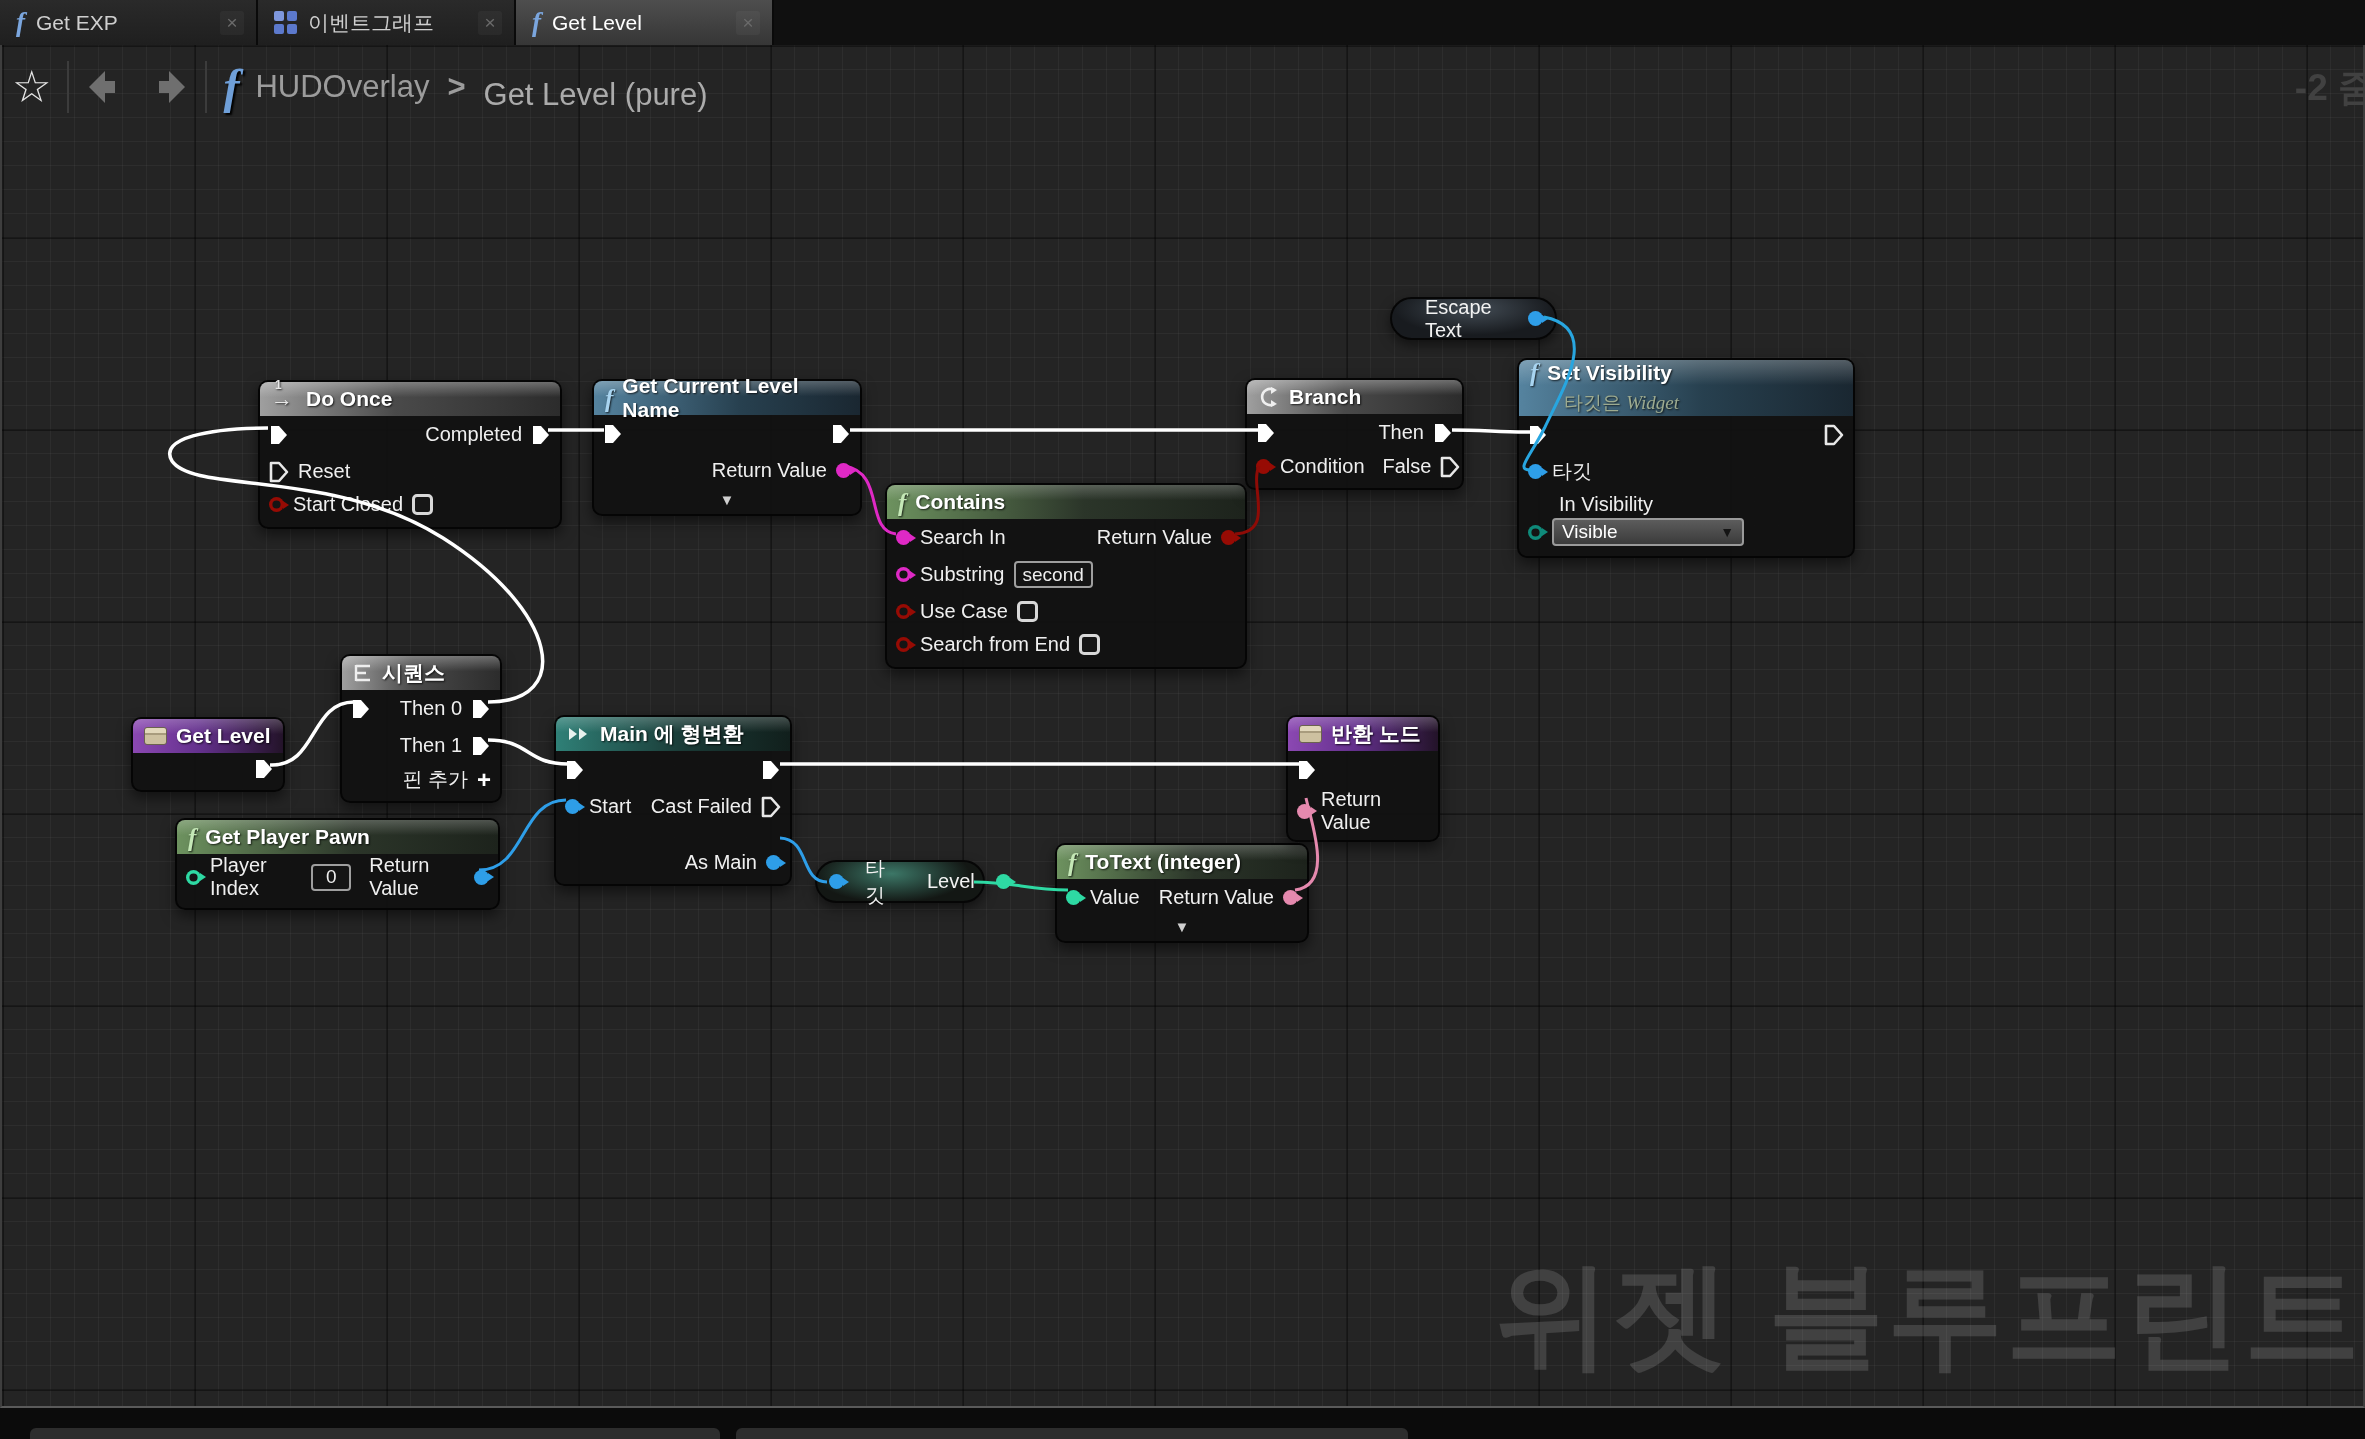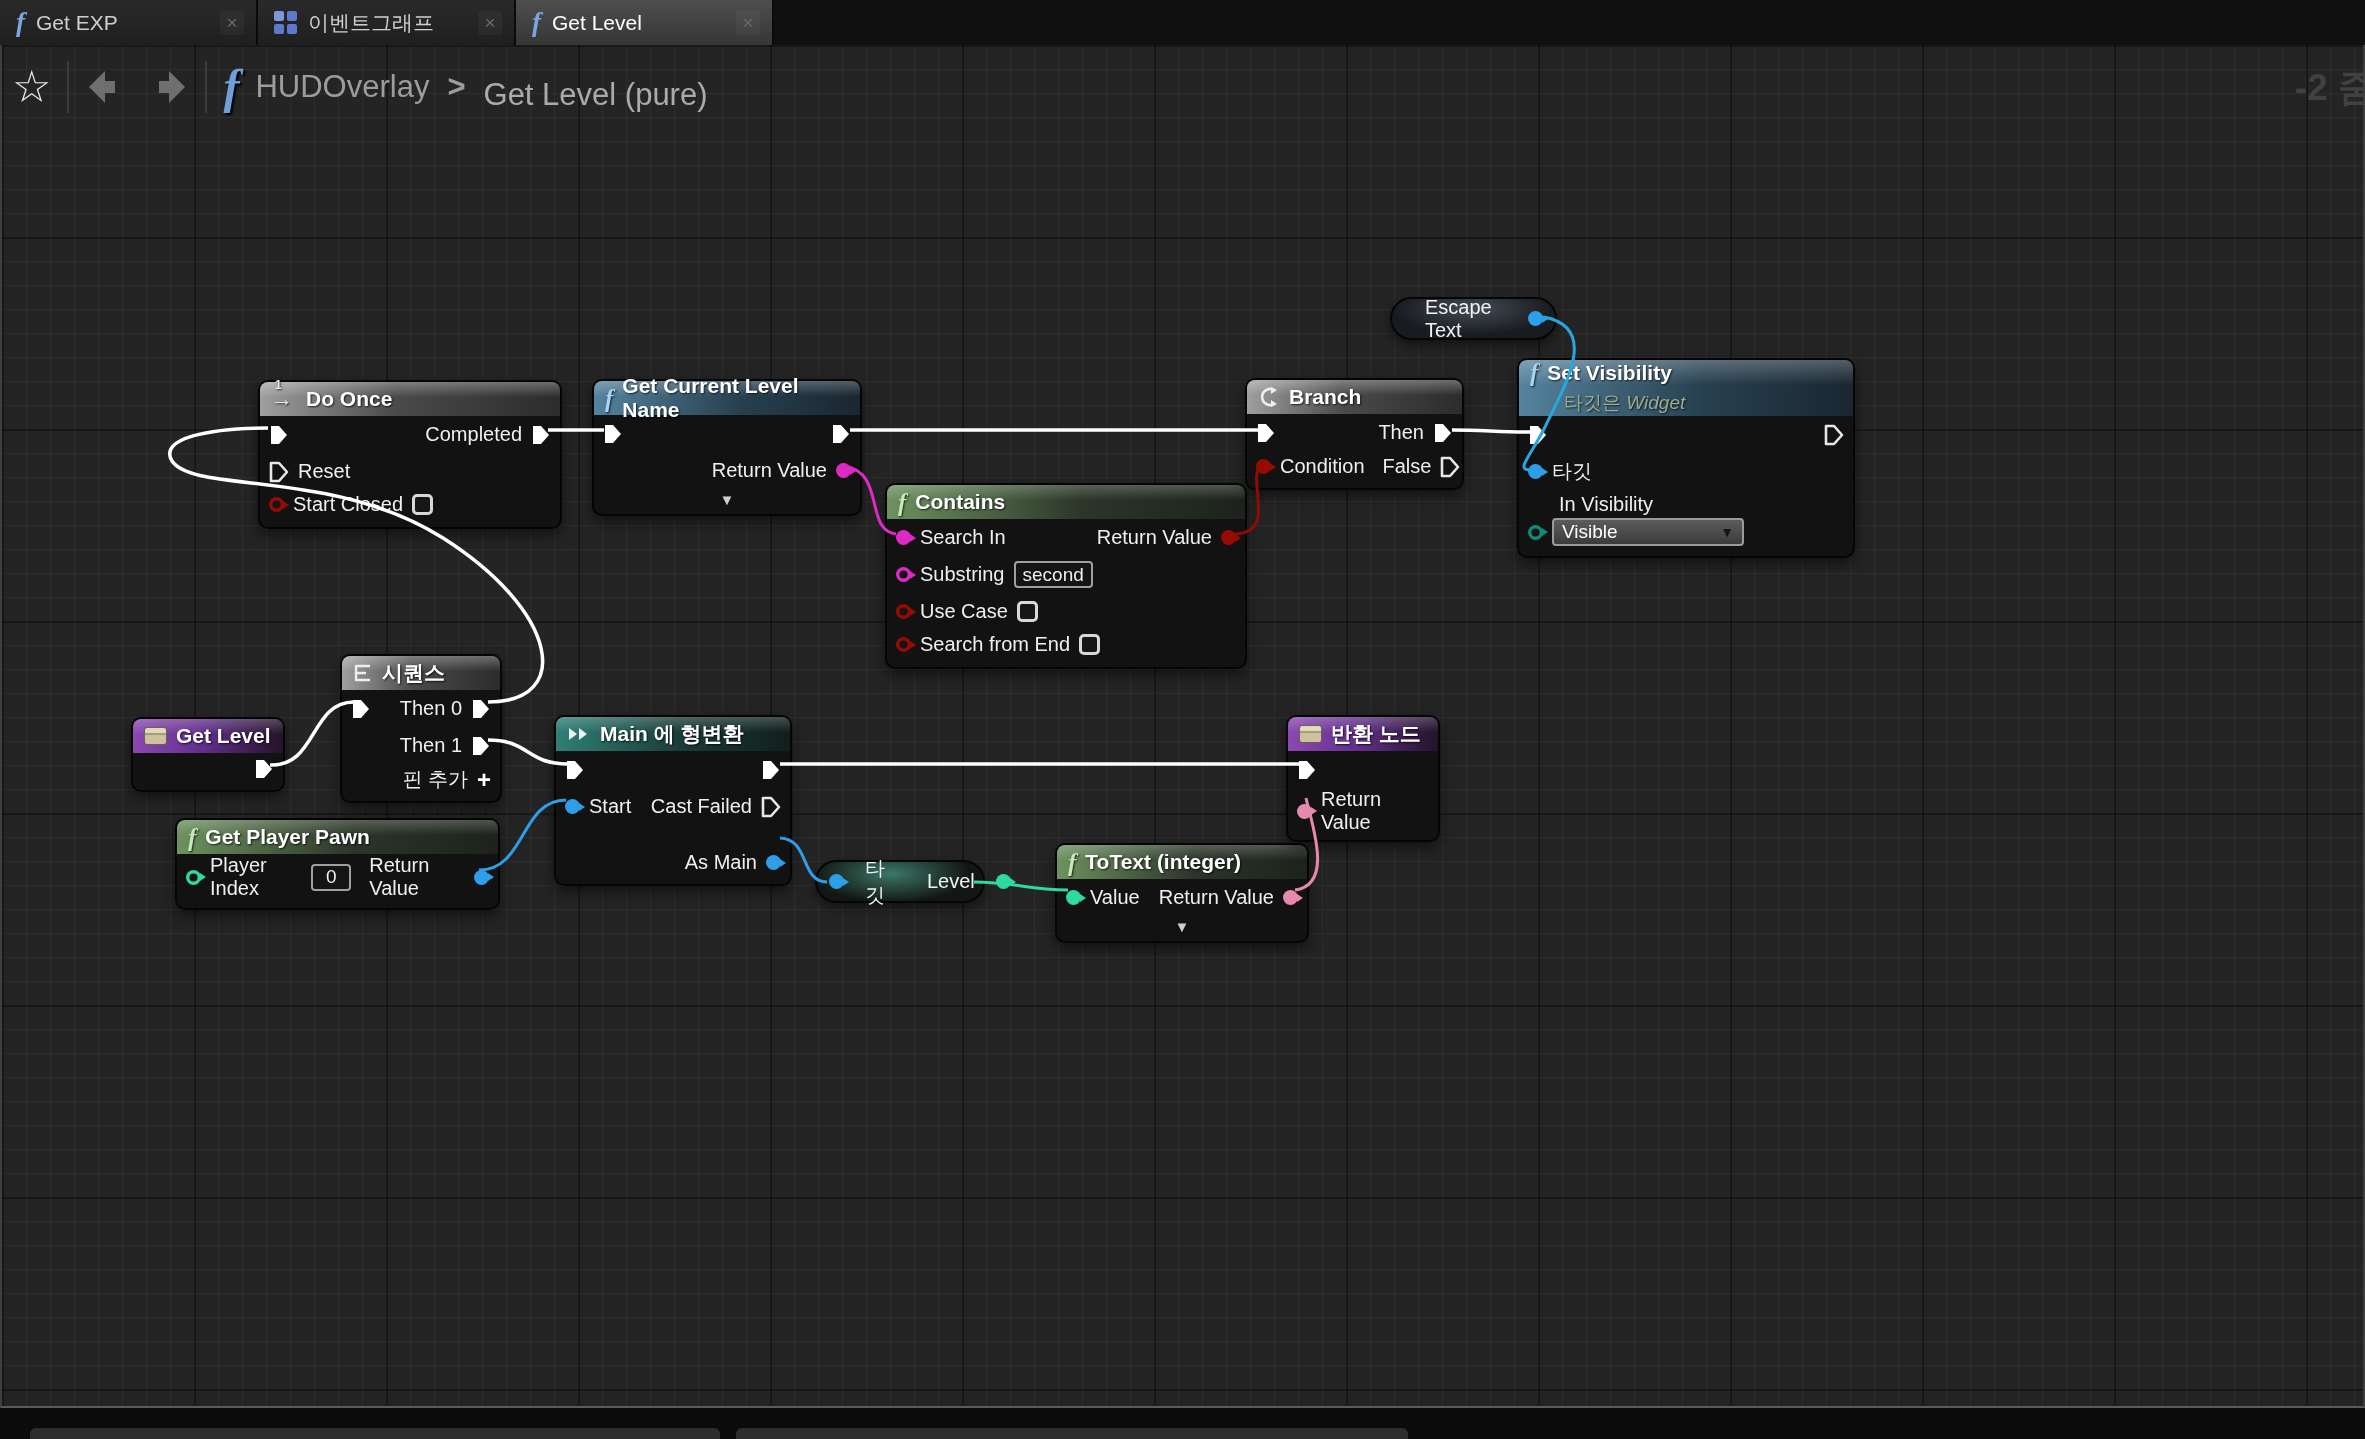--- a/index.html
+++ b/index.html
@@ -54,21 +54,21 @@
   .nhdr { height:34px; display:flex; align-items:center; gap:9px; padding:0 11px;
     border-radius:8px 8px 0 0; font-weight:bold; font-size:21px; color:#fff;
     text-shadow:1px 1px 2px rgba(0,0,0,.75); }
   .nhdr.tall { height:56px; flex-wrap:wrap; align-content:center; }
   .hdr-gray  { background:linear-gradient(rgba(255,255,255,.30),rgba(255,255,255,0) 45%),linear-gradient(90deg,#9f9f9f,#4a4a4a 45%,#2c2c2c); }
   .hdr-blue  { background:linear-gradient(rgba(255,255,255,.25),rgba(255,255,255,0) 45%),linear-gradient(90deg,#55839f,#27404f 55%,#1a2731); }
   .hdr-green { background:linear-gradient(rgba(255,255,255,.22),rgba(255,255,255,0) 45%),linear-gradient(90deg,#6d925f,#2b3529 55%,#1d231c); }
   .hdr-purple{ background:linear-gradient(rgba(255,255,255,.22),rgba(255,255,255,0) 45%),linear-gradient(90deg,#8b48b2,#63308c 45%,#231329); }
   .hdr-teal  { background:linear-gradient(rgba(255,255,255,.22),rgba(255,255,255,0) 45%),linear-gradient(90deg,#2f8077,#1a3a36 55%,#111f1c); }
   .sub { width:100%; font-weight:normal; font-size:19px; color:#9dab90; margin-top:-4px; }
-  .sub em { font-style:italic; }
+  .sub em { font-style:italic;font-family:Liberation Serif, serif; }
   .hf { font-family:"Liberation Serif","DejaVu Serif",serif; font-style:italic; font-weight:bold; font-size:25px; line-height:1; }
 
   .r { display:flex; align-items:center; gap:9px; min-height:37px; padding:0 9px; font-size:20px; }
   .sp { flex:1; }
   .collapse { text-align:center; color:#cfcfcf; font-size:15px; padding:2px 0 6px; }
 
   .pd { width:15px; height:15px; border-radius:50%; position:relative; flex:none; background:var(--c); }
   .pd::after { content:''; position:absolute; left:14px; top:3.5px; border-top:4px solid transparent;
     border-bottom:4px solid transparent; border-left:6px solid var(--c); }
   .pd.hollow { background:#141414; box-shadow:inset 0 0 0 3.4px var(--c); }
@@ -140,20 +140,21 @@
       <path d="M24 2 L40 18 L24 34 L24 24 L14 24 L14 12 L24 12 Z" fill="#6f6f6f"></path>
       </svg>
     <span class="vsep"></span>
     <span class="bc-f">f</span>
     <span class="bc-root">HUDOverlay</span>
     <span class="bc-sep">&gt;</span>
     <span class="bc-cur">Get Level (pure)</span>
   </div>
 
   <div class="zoomlvl">-2 줌</div>
+  <div class="watermark">위젯 블루프린트</div>
 
   <div class="node" style="left:256px;top:335px;width:304px;">
     <div class="nhdr hdr-gray">
       <span class="doonce-ic"><span class="one">1</span><span class="arrow">→</span></span>
       <span>Do Once</span>
     </div>
     <div class="r">
       <svg class="pex" width="20" height="22" viewBox="0 0 20 22">
           <path d="M2 2 H10 L18 11 L10 20 H2 Z" fill="#fff"></path>
         </svg>

